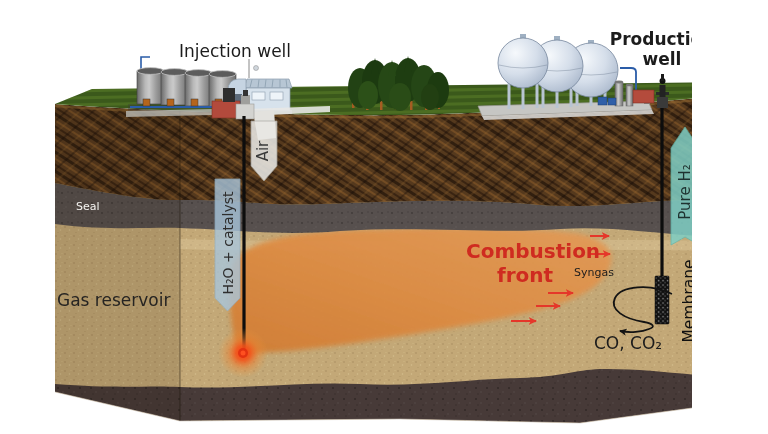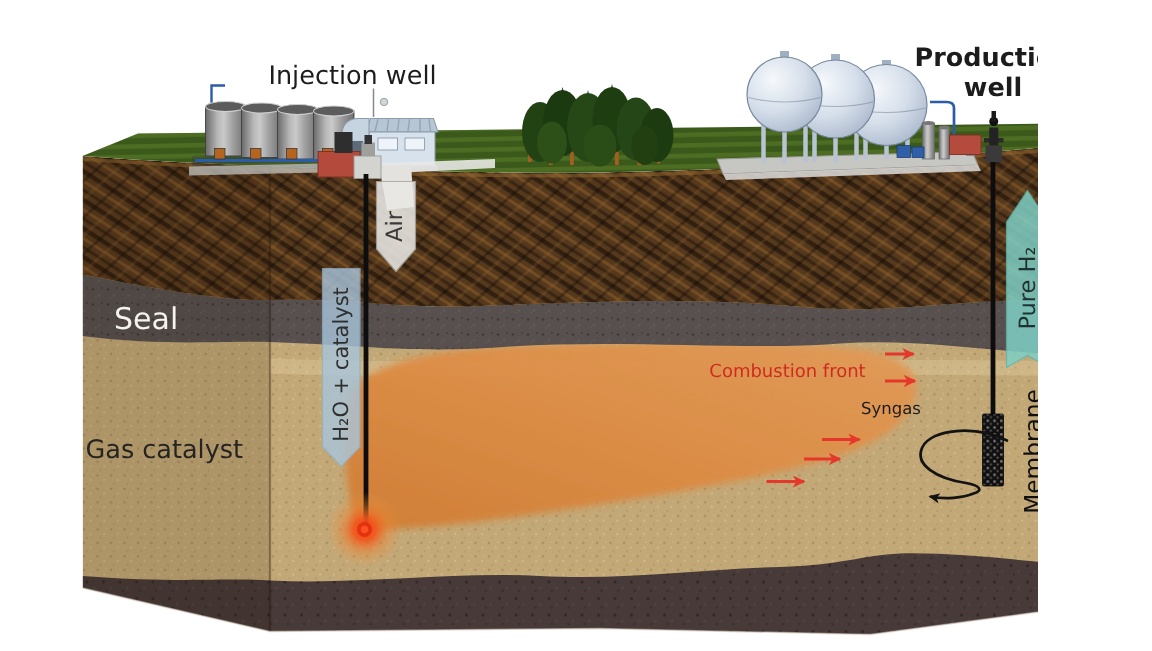--- a/index.html
+++ b/index.html
@@ -4,24 +4,24 @@
 <style>
   html,body{margin:0;padding:0;background:#fff;}
   .fig{position:relative;width:692px;height:434px;background:#ffffff;overflow:hidden;
        font-family:"DejaVu Sans","Liberation Sans",sans-serif;}
   .fig svg{position:absolute;left:0;top:0;}
   .lbl{position:absolute;color:#1c1c1c;line-height:1.18;white-space:nowrap;}
   .wrap{white-space:normal;}
   .rot{transform:translate(-50%,-50%) rotate(-90deg);}
   .lbl-injection{left:165px;top:41px;width:140px;text-align:center;font-size:17px;}
   .lbl-production{left:606px;top:29px;width:112px;text-align:center;font-size:17px;font-weight:bold;}
-  .lbl-seal{left:76px;top:201px;font-size:20px;color:#f4f3f0;}
+  .lbl-seal{left:76px;top:201px;font-size:11px;color:#f4f3f0;}
   .lbl-gasres{left:57px;top:290px;font-size:17px;color:#262422;}
-  .lbl-combustion{left:466px;top:240px;width:118px;text-align:center;font-size:12px;
-                  color:var(--combustion-text,#cf2b20);}
+  .lbl-combustion{left:466px;top:240px;width:118px;text-align:center;font-size:20px;
+                  color:var(--combustion-text,#cf2b20);font-weight:bold;}
   .lbl-syngas{left:574px;top:267px;font-size:11px;}
   .lbl-coco2{left:594px;top:333px;font-size:17px;}
   .lbl-air{left:264px;top:151px;font-size:15px;color:#3a3a3a;}
   .lbl-h2o{left:228px;top:243px;font-size:14px;color:#2e2e2e;}
   .lbl-pureh2{left:686px;top:192px;font-size:15px;color:#1f3230;}
   .lbl-membrane{left:689px;top:301px;font-size:15.5px;color:#101010;}
 </style>
 </head>
 <body>
 
@@ -298,21 +298,22 @@
     <line x1="536" y1="306" x2="560" y2="306"></line>
     <line x1="511" y1="321" x2="536" y2="321"></line>
   </g>
 
   <path d="M672,294 C650,283 621,286 615,298 C609,310 625,319 644,322 C653,323.5 656,327 649,329 C642,332 630,333 620,331" stroke="#131313" stroke-width="1.8" fill="none" marker-end="url(#mBlk)"></path>
 </svg>
 
 <div class="lbl lbl-injection wrap">Injection well</div>
 <div class="lbl lbl-production wrap">Production well</div>
 <div class="lbl lbl-seal">Seal</div>
-<div class="lbl lbl-gasres">Gas catalyst</div>
+<div class="lbl lbl-gasres">Gas reservoir</div>
 <div class="lbl lbl-combustion wrap">Combustion front</div>
 <div class="lbl lbl-syngas">Syngas</div>
+<div class="lbl lbl-coco2">CO, CO₂</div>
 <div class="lbl lbl-air rot">Air</div>
 <div class="lbl lbl-h2o rot">H₂O + catalyst</div>
 <div class="lbl lbl-pureh2 rot">Pure H₂</div>
 <div class="lbl lbl-membrane rot">Membrane</div>
 
 </div>
 
 </body></html>

